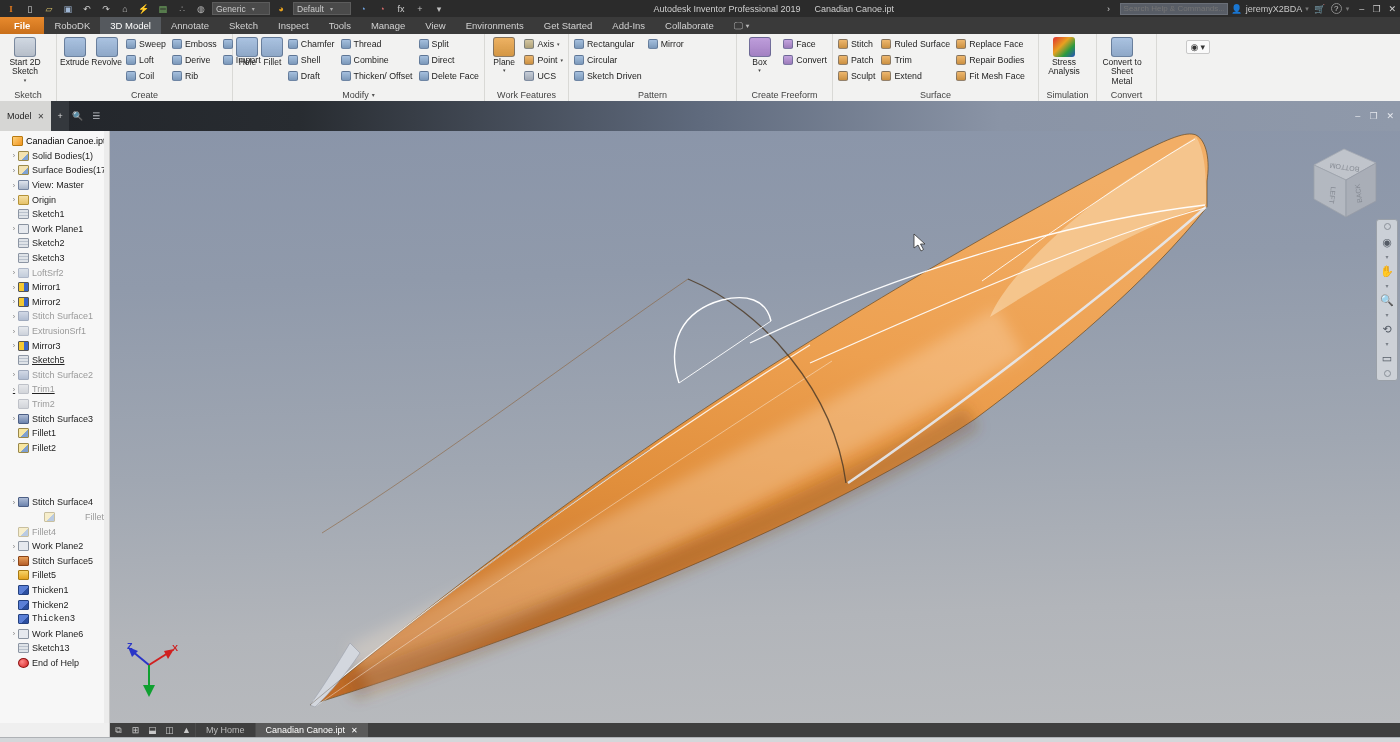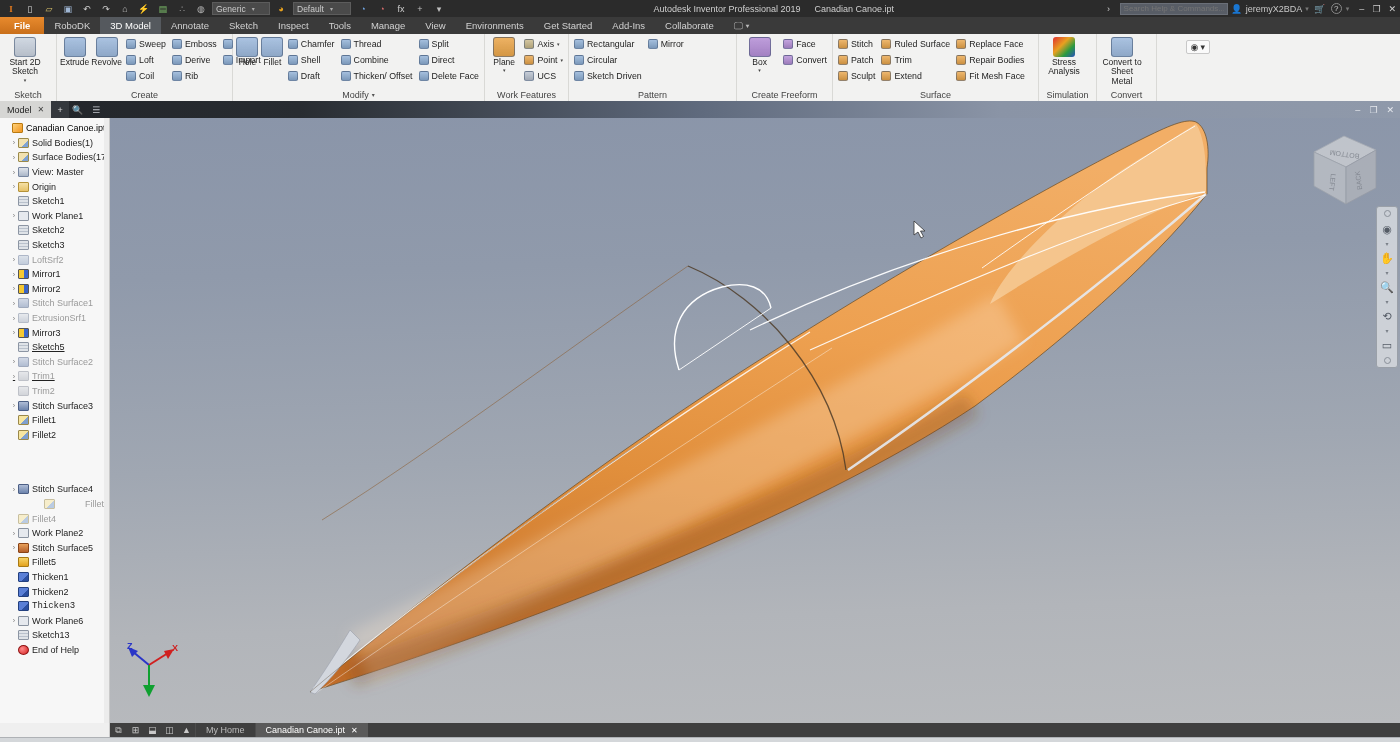--- a/index.html
+++ b/index.html
@@ -36,21 +36,21 @@
   .bigbtn .bicon { width:22px; height:20px; border-radius:3px; margin-bottom:1px; }
   .bigbtn .blabel { font-size:8.5px; color:#222; text-align:center; line-height:1.1; }
   .bigbtn .car { font-size:5px; color:#444; }
   .smallcol { display:flex; flex-direction:column; justify-content:flex-start; gap:1px; }
   .smallbtn { display:flex; align-items:center; gap:3px; height:15px; padding:0 2px; font-size:8.8px; color:#222; white-space:nowrap; cursor:default; }
   .smallbtn .sicon { width:10px; height:10px; border-radius:2px; flex:0 0 auto; }
   .smallbtn .car { font-size:5px; color:#444; }
   .ribbon-opt { position:absolute; right:190px; top:6px; display:flex; align-items:center; gap:2px; font-size:9px; color:#333; border:1px solid #c8c8c8; background:#fafafa; padding:1px 4px; border-radius:2px; }
 
   
-  .docstrip { height:17px; flex:0 0 auto; background:linear-gradient(90deg,#22252a 0px,#282c31 300px,#5f6a7d 700px,#8a94a6 1000px,#8f99aa 100%); display:flex; align-items:stretch; color:#ccc; font-size:9px; }
+  .docstrip { height:30px; flex:0 0 auto; background:linear-gradient(90deg,#22252a 0px,#282c31 300px,#5f6a7d 700px,#8a94a6 1000px,#8f99aa 100%); display:flex; align-items:stretch; color:#ccc; font-size:9px; }
   .mtab { background:#d6d6d4; color:#222; display:flex; align-items:center; gap:6px; padding:0 7px; }
   .mtab .x { color:#444; font-size:8px; }
   .ptab { width:18px; display:flex; align-items:center; justify-content:center; background:#34383d; color:#ddd; }
   .strip-ico { width:18px; display:flex; align-items:center; justify-content:center; color:#c2c6cc; font-size:9px; }
   .doc-winbtns { margin-left:auto; display:flex; gap:9px; align-items:center; padding-right:6px; color:#e6e9ee; font-size:9px; }
 
   
   .main { flex:1; display:flex; min-height:0; }
   .browser { width:110px; background:#f7f7f7; border-right:1px solid #c9c9c9; position:relative; font-size:9px; color:#222; overflow:hidden; }
   .tree { padding:3px 0 0 2px; }

